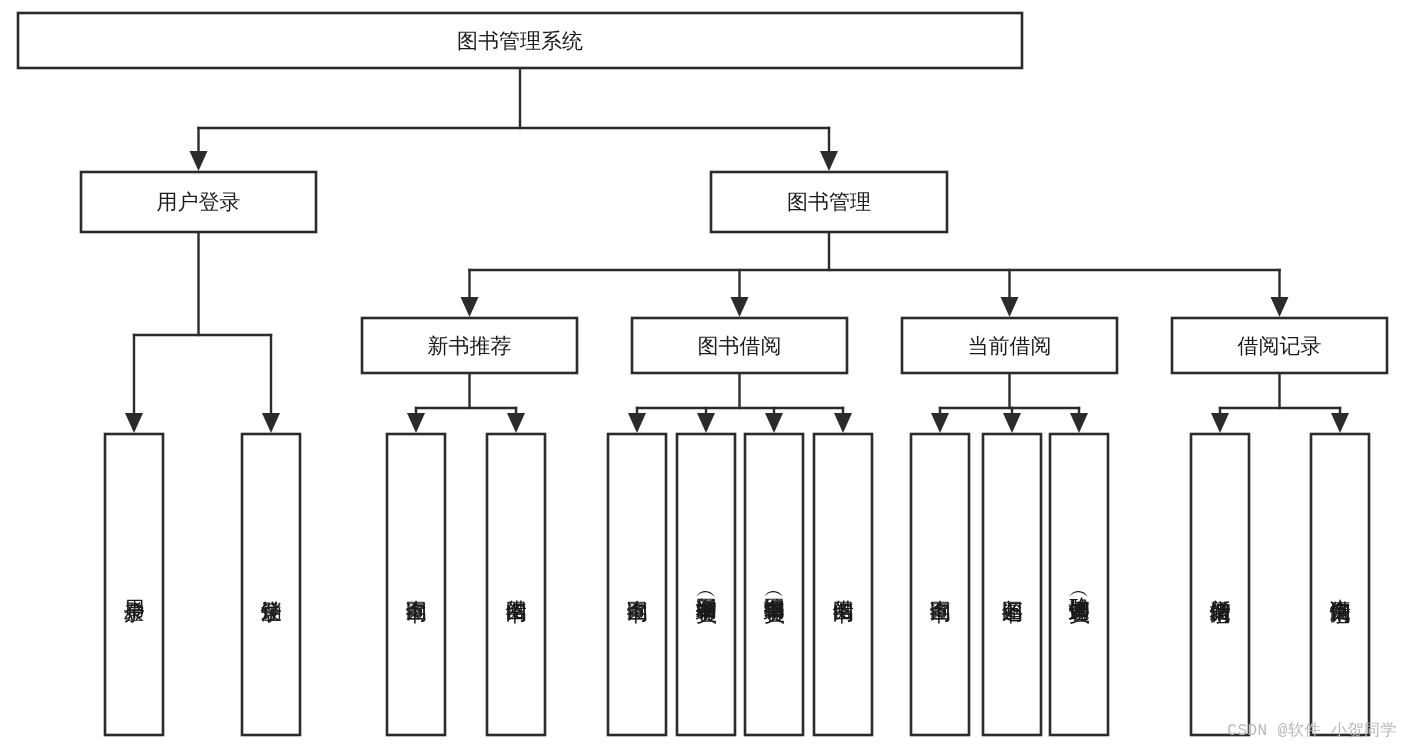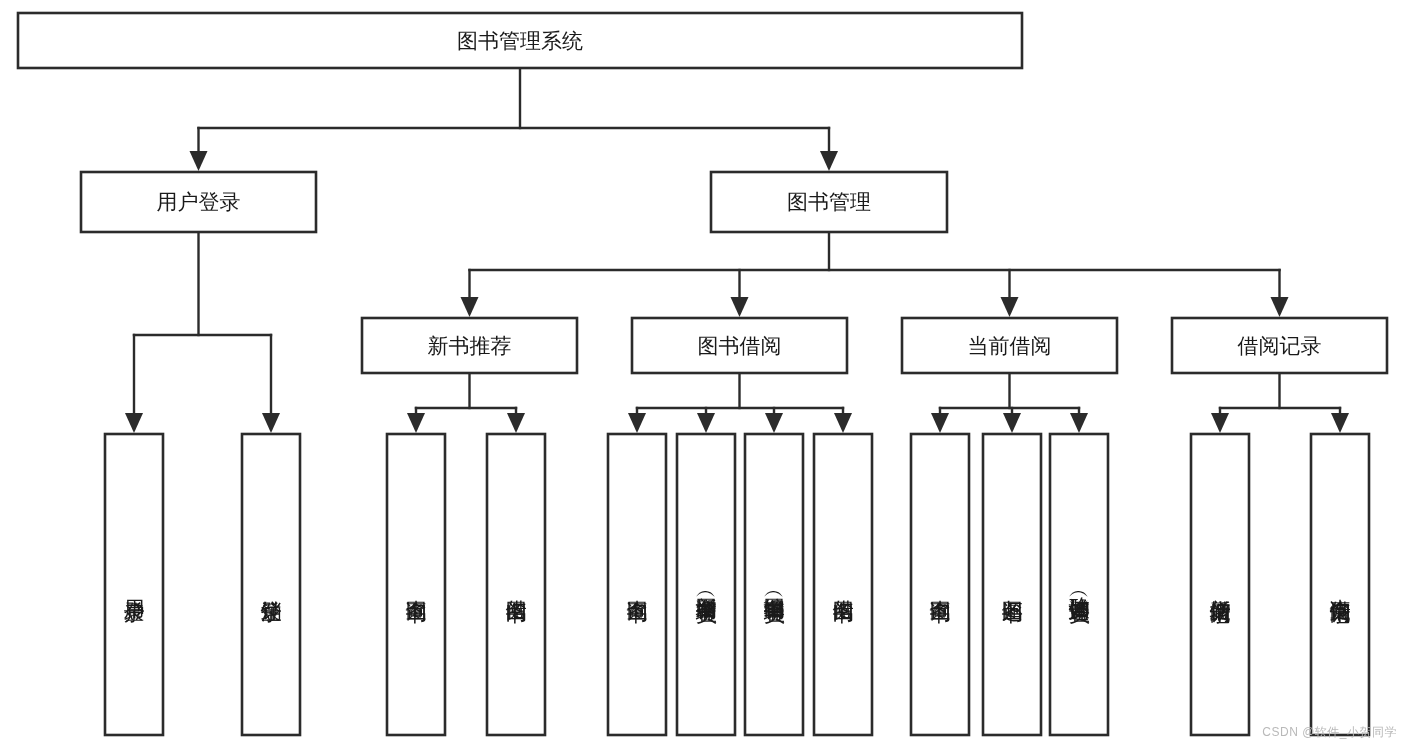--- a/index.html
+++ b/index.html
@@ -62,22 +62,22 @@
     white-space: nowrap;
     display: flex;
     align-items: center;
     justify-content: center;
     pointer-events: none;
   }
   .watermark {
     position: absolute;
     right: 8px;
     bottom: 6px;
-    font-family: Liberation Sans, sans-serif;
-    font-size: 12px;
+    font-family: Liberation Mono, monospace;
+    font-size: 16px;
     color: #b9b9b9;
     letter-spacing: 0.5px;
     white-space: nowrap;
   }
 </style>
 </head>
 <body>
 
 <div id="diagram-root">
   <svg id="tree-svg" viewBox="0 0 1405 747">

